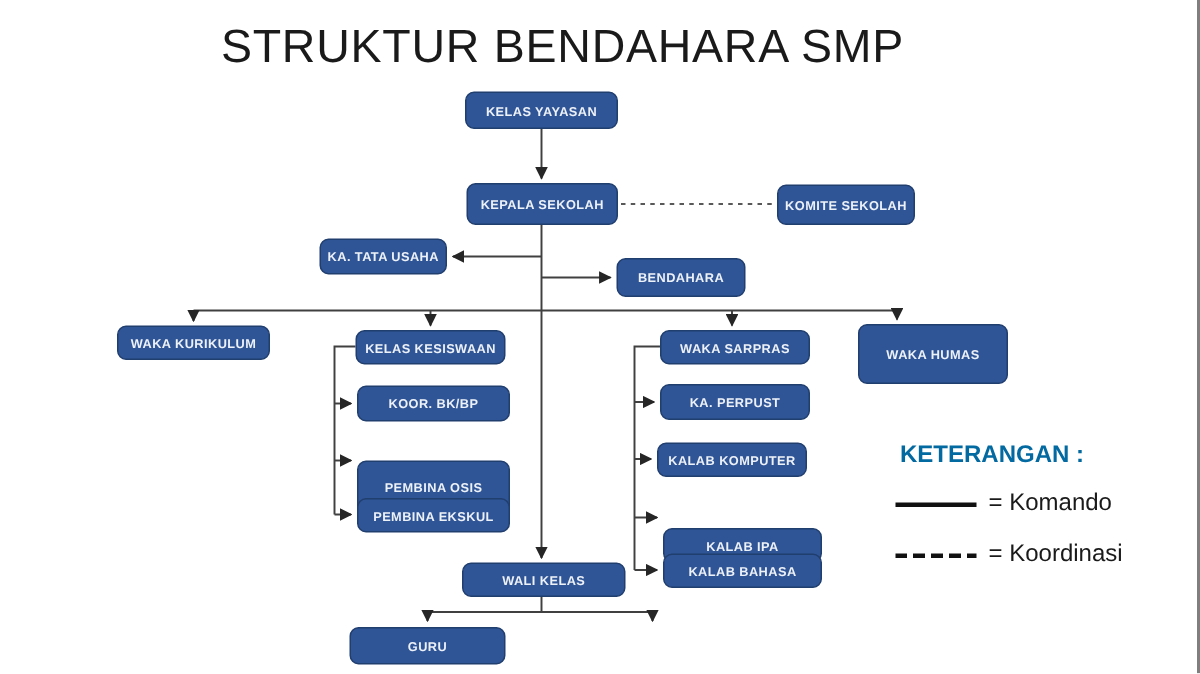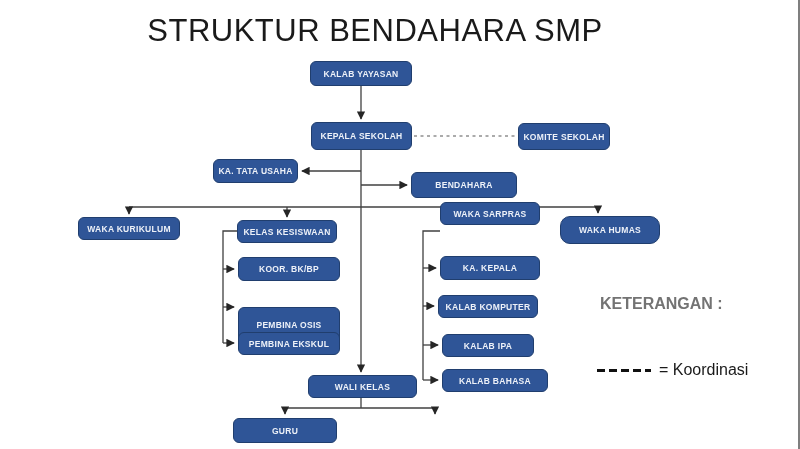--- a/index.html
+++ b/index.html
@@ -51,42 +51,42 @@
     justify-content: center;
     text-align: center;
     white-space: nowrap;
   }
 
   
   #n-ketua-yayasan   { left:310px; top:61px;  width:102px; height:25px; }
   #n-kepala-sekolah  { left:311px; top:122px; width:101px; height:28px; }
   #n-komite-sekolah  { left:518px; top:123px; width:92px;  height:27px; }
   #n-ka-tata-usaha   { left:213px; top:159px; width:85px;  height:24px; }
-  #n-bendahara       { left:411px; top:172px; width:106px;  height:26px; }
+  #n-bendahara       { left:411px; top:172px; width:86px;  height:26px; }
   #n-waka-kurikulum  { left:78px;  top:217px; width:102px; height:23px; }
   #n-waka-kesiswaan  { left:237px; top:220px; width:100px; height:23px; }
   #n-koor-bk-bp      { left:238px; top:257px; width:102px; height:24px; }
   #n-pembina-osis    { left:238px; top:307px; width:102px; height:36px; }
   #n-pembina-ekskul  { left:238px; top:332px; width:102px; height:23px; }
-  #n-waka-sarpras    { left:440px; top:202px; width:100px; height:23px;text-align:right; }
+  #n-waka-sarpras    { left:440px; top:220px; width:100px; height:23px;text-align:right; }
   #n-ka-perpust      { left:440px; top:256px; width:100px; height:24px; }
   #n-kalab-komputer  { left:438px; top:295px; width:100px; height:23px; }
-  #n-kalab-ipa       { left:442px; top:334px; width:92px; height:23px; }
+  #n-kalab-ipa       { left:442px; top:352px; width:106px; height:23px; }
   #n-kalab-bahasa    { left:442px; top:369px; width:106px; height:23px; }
-  #n-waka-humas      { left:560px; top:216px; width:100px; height:28px;border-radius:10px; }
+  #n-waka-humas      { left:572px; top:216px; width:100px; height:40px; }
   #n-wali-kelas      { left:308px; top:375px; width:109px; height:23px; }
   #n-guru            { left:233px; top:418px; width:104px; height:25px; }
   #n-peserta-didik   { left:383px; top:418px; width:104px; height:25px; }
 
   .legend-heading {
     position: absolute;
     left: 600px; top: 295px;
     font-size: 16px;
     font-weight: 600;
-    color: #737373;
+    color: #0369a1;
     white-space: nowrap;
   }
   .legend-row {
     position: absolute;
     left: 597px;
     display: flex;
     align-items: center;
     gap: 8px;
     white-space: nowrap;
   }
@@ -149,39 +149,43 @@
       <line x1="285" y1="408" x2="435" y2="408"></line>
       <line x1="285" y1="408" x2="285" y2="414" marker-end="url(#arrow)"></line>
       <line x1="435" y1="408" x2="435" y2="414" marker-end="url(#arrow)"></line>
     </g>
     <g stroke="#595959" stroke-width="1.2" fill="none">
 
       <line x1="414" y1="136" x2="516" y2="136" stroke-dasharray="3 3.5"></line>
     </g>
   </svg>
 
-  <div class="node" id="n-ketua-yayasan">KALAB YAYASAN</div>
+  <div class="node" id="n-ketua-yayasan">KELAS YAYASAN</div>
   <div class="node" id="n-kepala-sekolah">KEPALA SEKOLAH</div>
   <div class="node" id="n-komite-sekolah">KOMITE SEKOLAH</div>
   <div class="node" id="n-ka-tata-usaha">KA. TATA USAHA</div>
   <div class="node" id="n-bendahara">BENDAHARA</div>
   <div class="node" id="n-waka-kurikulum">WAKA KURIKULUM</div>
   <div class="node" id="n-waka-kesiswaan">KELAS KESISWAAN</div>
   <div class="node" id="n-koor-bk-bp">KOOR. BK/BP</div>
   <div class="node" id="n-pembina-osis">PEMBINA OSIS</div>
   <div class="node" id="n-pembina-ekskul">PEMBINA EKSKUL</div>
   <div class="node" id="n-waka-sarpras">WAKA SARPRAS</div>
-  <div class="node" id="n-ka-perpust">KA. KEPALA</div>
+  <div class="node" id="n-ka-perpust">KA. PERPUST</div>
   <div class="node" id="n-kalab-komputer">KALAB KOMPUTER</div>
   <div class="node" id="n-kalab-ipa">KALAB IPA</div>
   <div class="node" id="n-kalab-bahasa">KALAB BAHASA</div>
   <div class="node" id="n-waka-humas">WAKA HUMAS</div>
   <div class="node" id="n-wali-kelas">WALI KELAS</div>
   <div class="node" id="n-guru">GURU</div>
 
   <div class="legend-heading">KETERANGAN :</div>
+  <div class="legend-row" id="legend-row-0">
+    <span class="legend-line solid"></span>
+    <span class="legend-label">= Komando</span>
+  </div>
   <div class="legend-row" id="legend-row-1">
     <span class="legend-line dashed"></span>
     <span class="legend-label">= Koordinasi</span>
   </div>
 
   <div class="right-edge"></div>
 </div>
 
 </body></html>

